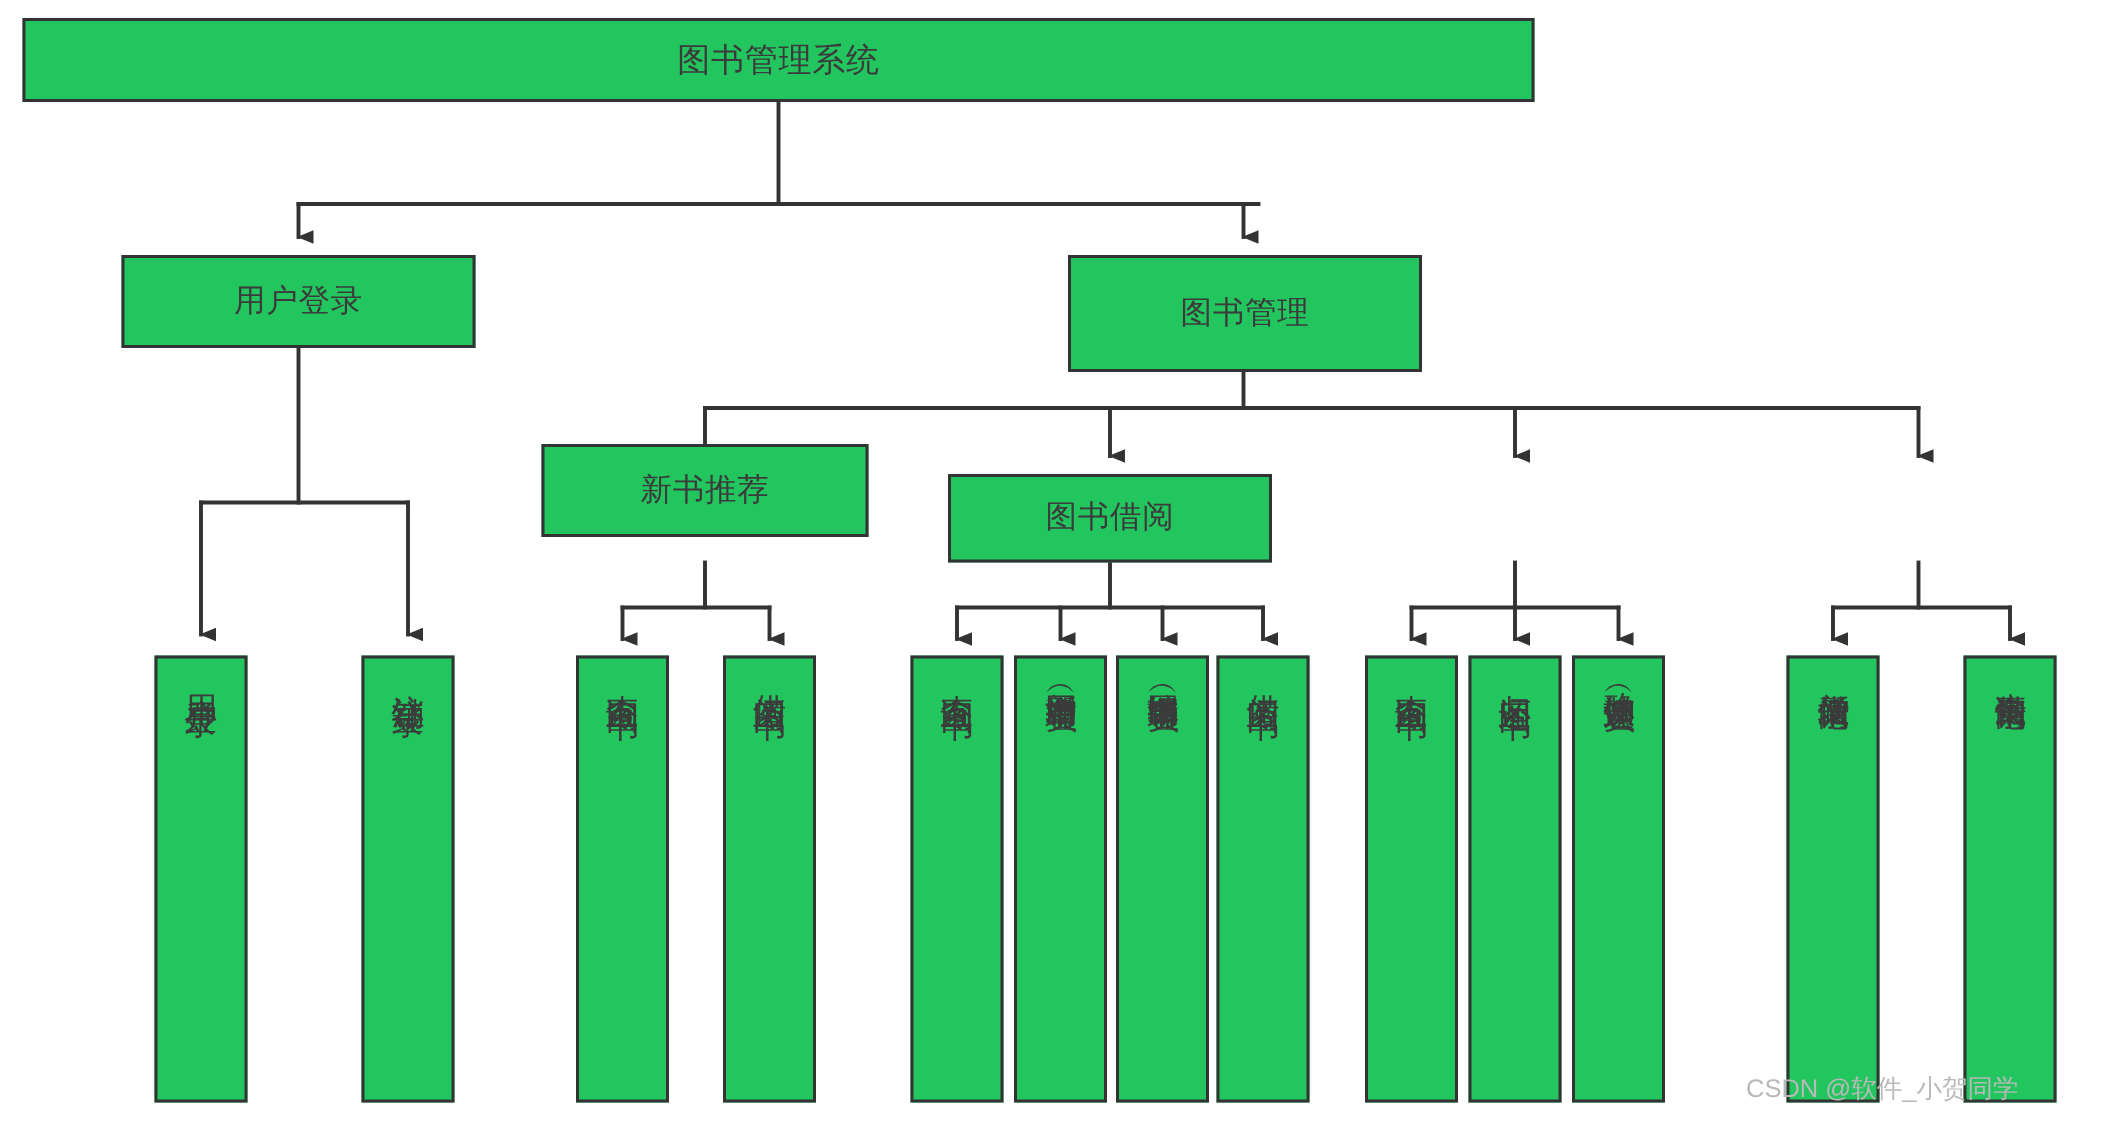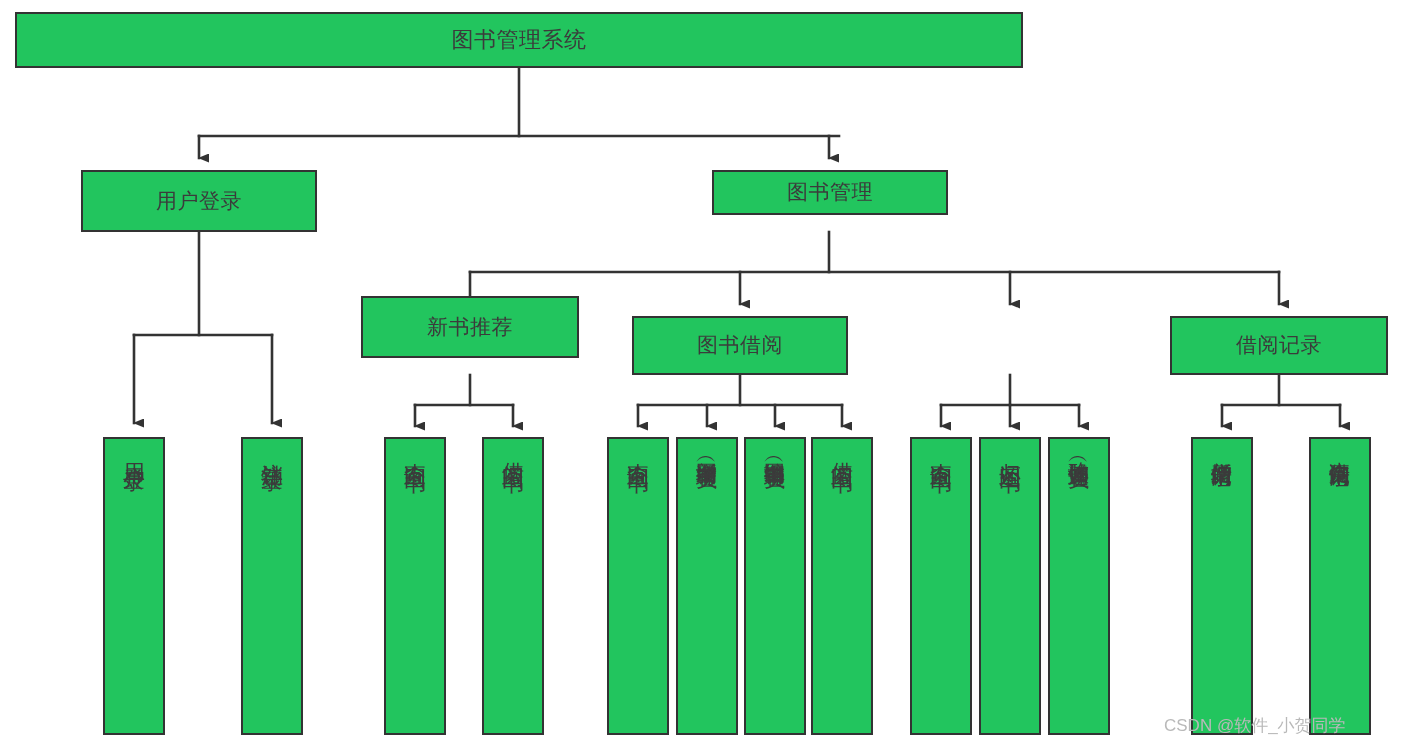--- a/index.html
+++ b/index.html
@@ -135,36 +135,33 @@
   </svg>
 
   <div class="node h root" style="left:15px; top:12px; width:1008px; height:56px;">
     <span class="node-label">图书管理系统</span>
   </div>
 
   <div class="node h" style="left:81px; top:170px; width:236px; height:62px;">
     <span class="node-label">用户登录</span>
   </div>
 
-  <div class="node h" style="left:712px; top:170px; width:236px; height:45px;">
+  <div class="node h" style="left:712px; top:170px; width:236px; height:78px;">
     <span class="node-label">图书管理</span>
   </div>
 
   <div class="node h" style="left:361px; top:296px; width:218px; height:62px;">
     <span class="node-label">新书推荐</span>
   </div>
 
   <div class="node h" style="left:632px; top:316px; width:216px; height:59px;">
     <span class="node-label">图书借阅</span>
   </div>
 
 
-  <div class="node h" style="left:1170px; top:316px; width:218px; height:59px;">
-    <span class="node-label">借阅记录</span>
-  </div>
 
   <div class="node v" style="left:103px; top:437px; width:62px; height:298px;">
     <span class="node-label">用户登录</span>
   </div>
 
   <div class="node v" style="left:241px; top:437px; width:62px; height:298px;">
     <span class="node-label">注销登录</span>
   </div>
 
   <div class="node v" style="left:384px; top:437px; width:62px; height:298px;">

